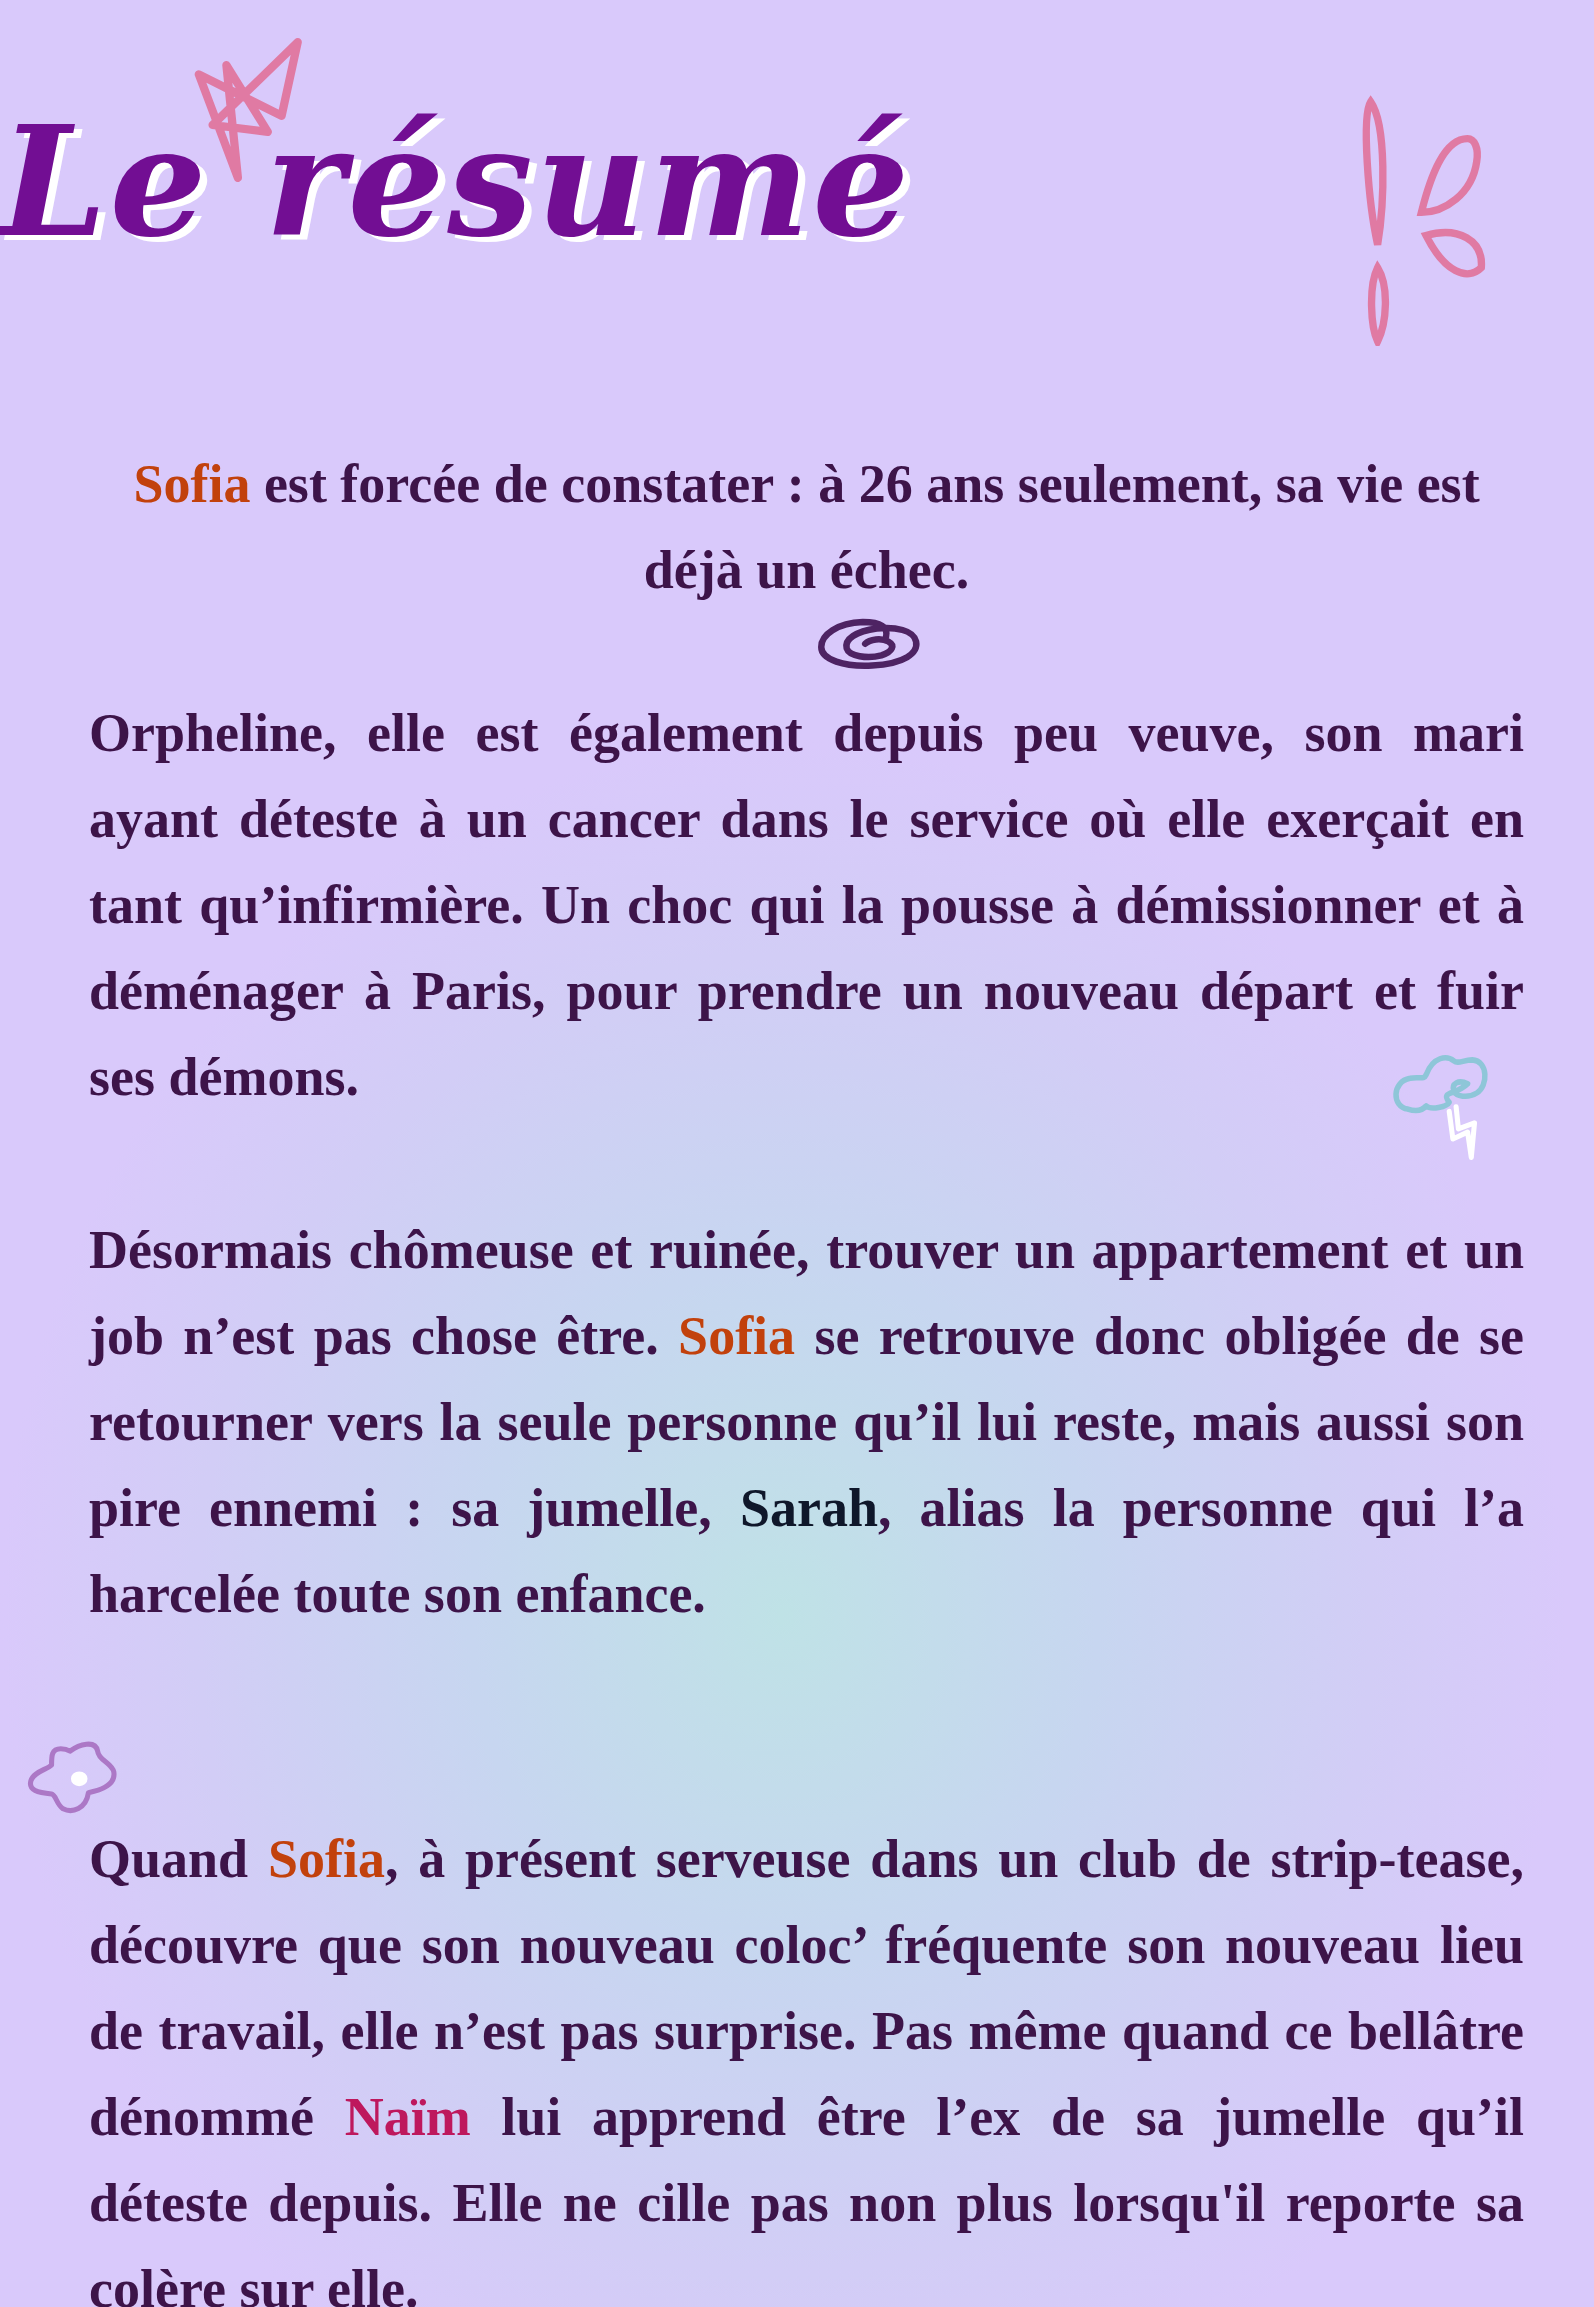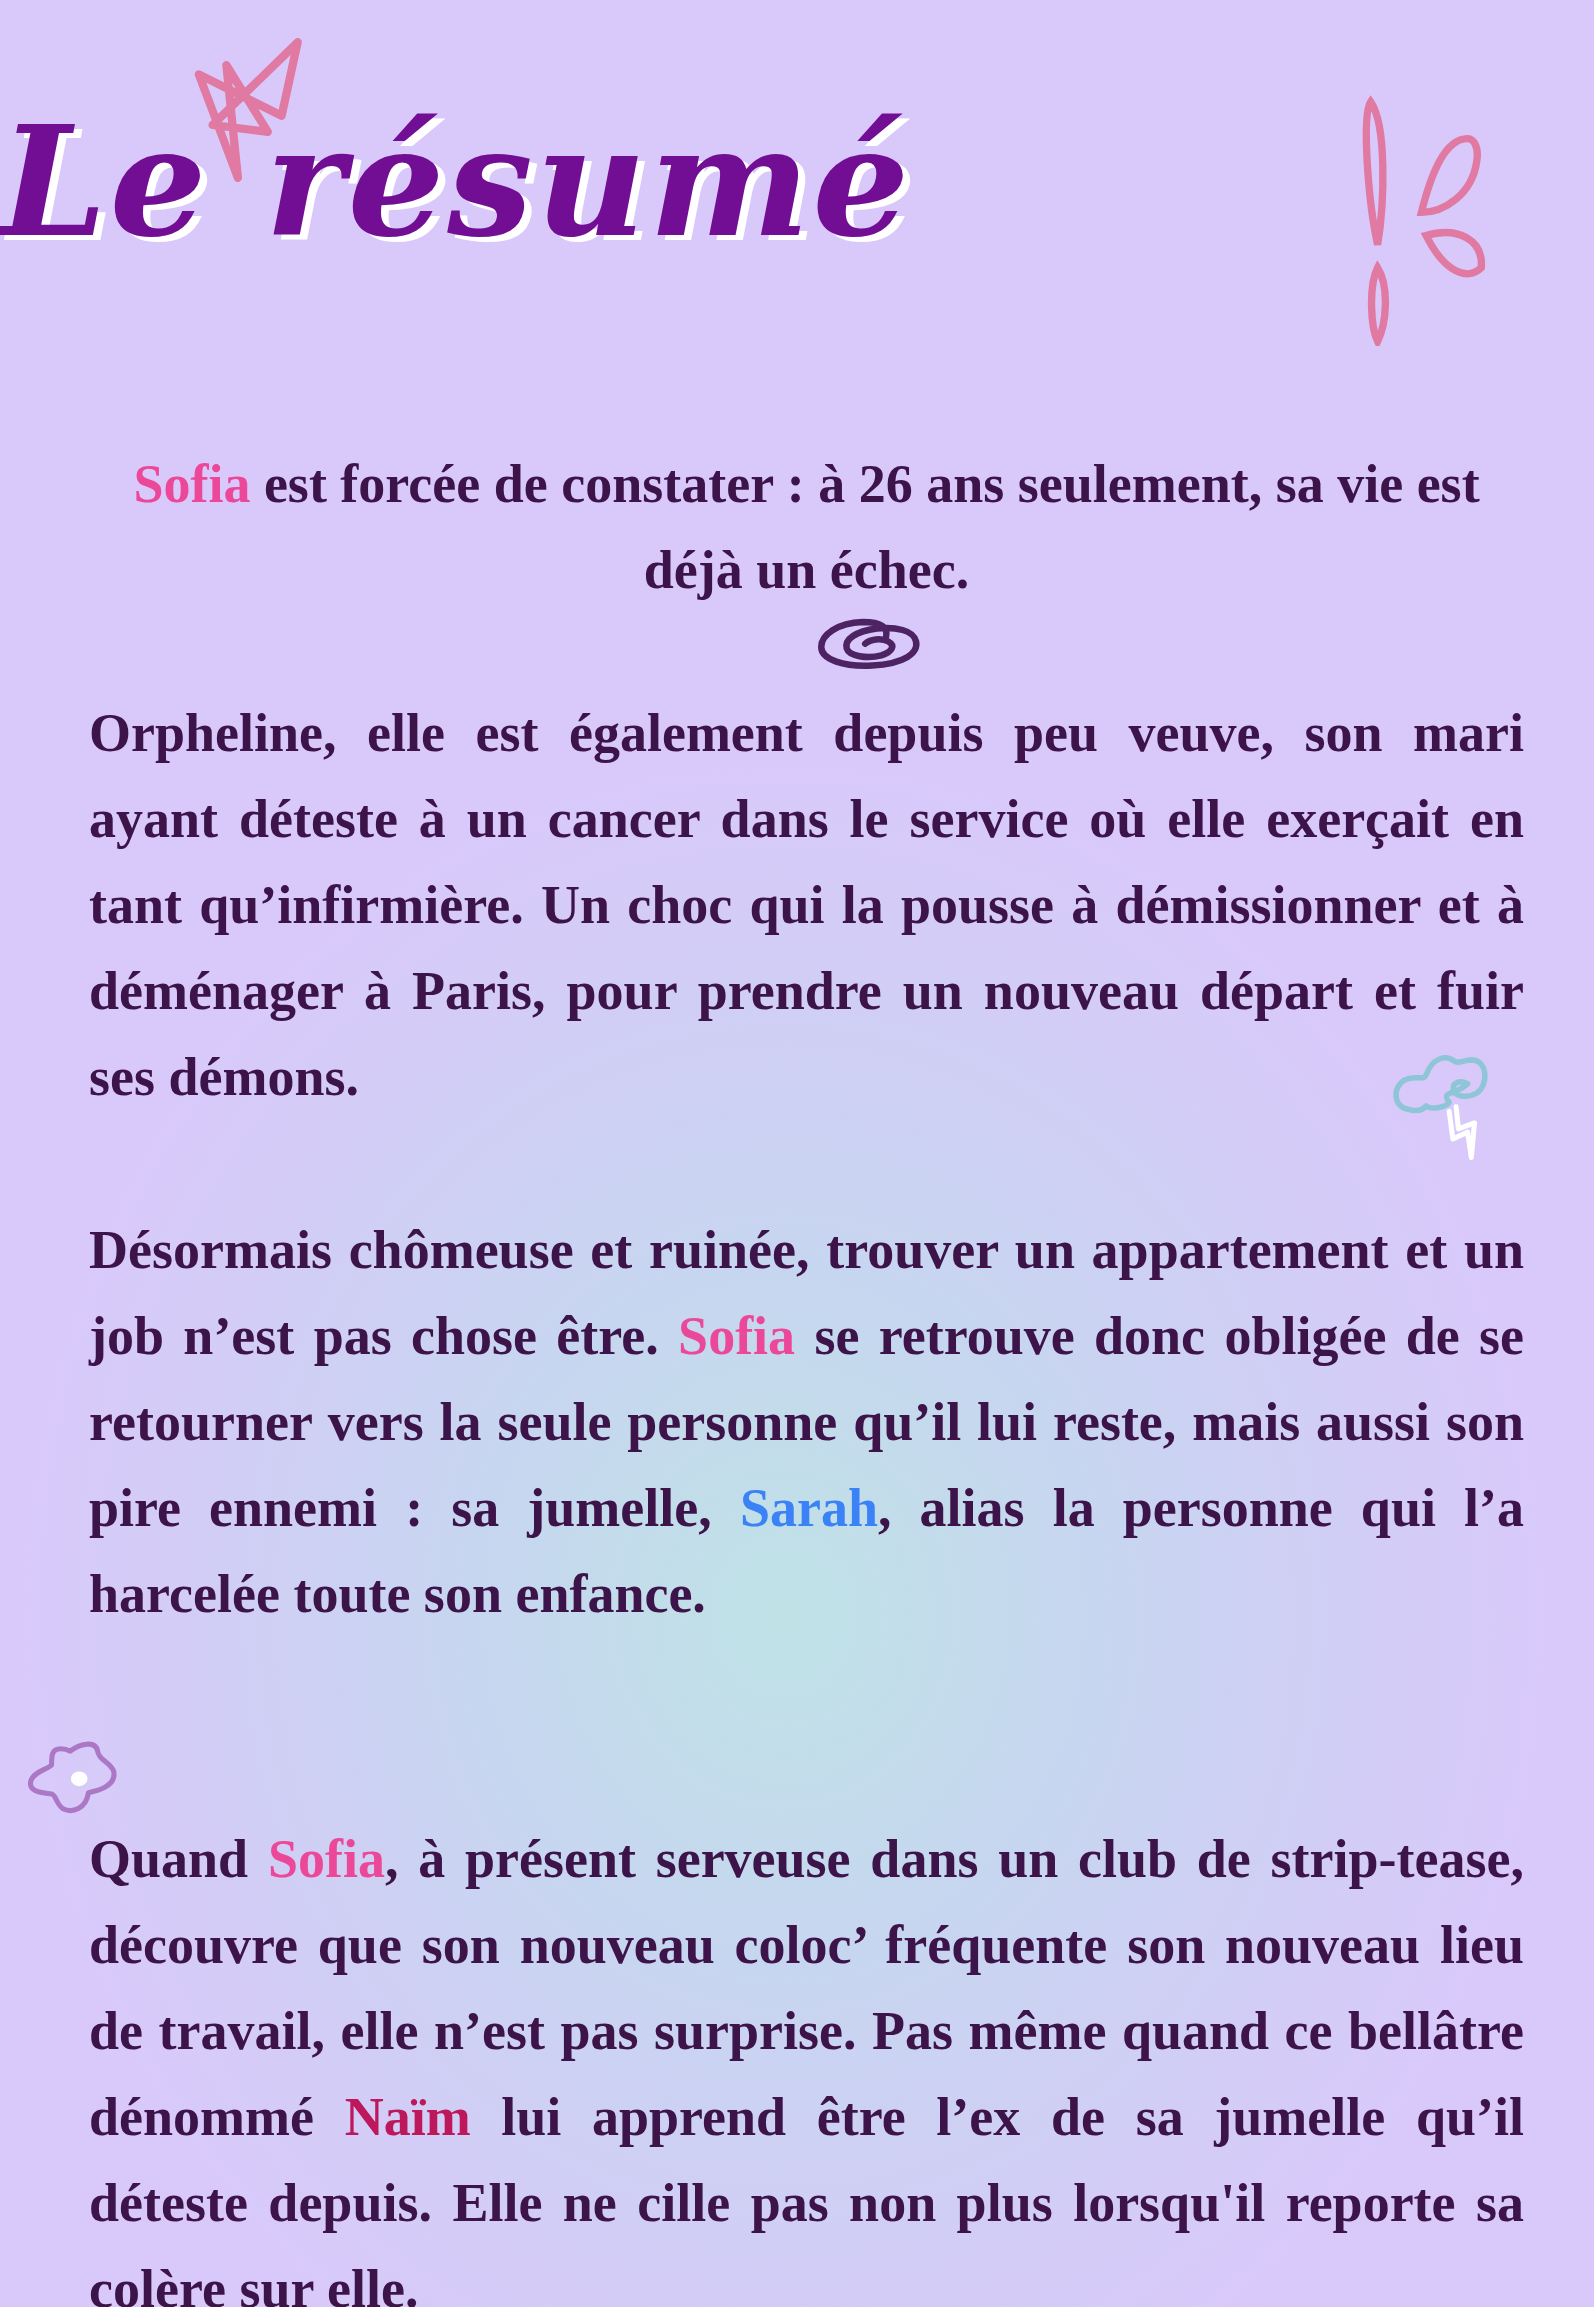--- a/index.html
+++ b/index.html
@@ -16,22 +16,22 @@
     color: #720e93;
     text-shadow: 7.4px 4.6px 0 #ffffff;
   }
   .para {
     position: absolute; left: 89px; width: 1435px;
     font-size: 54px; line-height: 86px; font-weight: bold;
     text-align: justify; text-align-last: left;
     font-family: "Liberation Serif", serif;
   }
   .para.center { text-align: center; text-align-last: center; }
-  .name-sofia { color: #ec4899; }
-  .name-sarah { color: #3b82f6; }
+  .name-sofia { color: #c2410c; }
+  .name-sarah { color: #0f172a; }
   .name-naim { color: #be185d; }
   .deco { position: absolute; }
 </style>
 </head>
 <body>
 
 <svg class="deco" style="left:185px;top:18.5px" width="138" height="166" viewBox="0 0 300 360">
   <path d="M115 345 L90 100 L180 245 L60 230 L245 50 L210 210 L30 120 Z" fill="none" stroke="#e07aa3" stroke-width="18" stroke-linejoin="round" stroke-linecap="round"></path>
 </svg>
 

